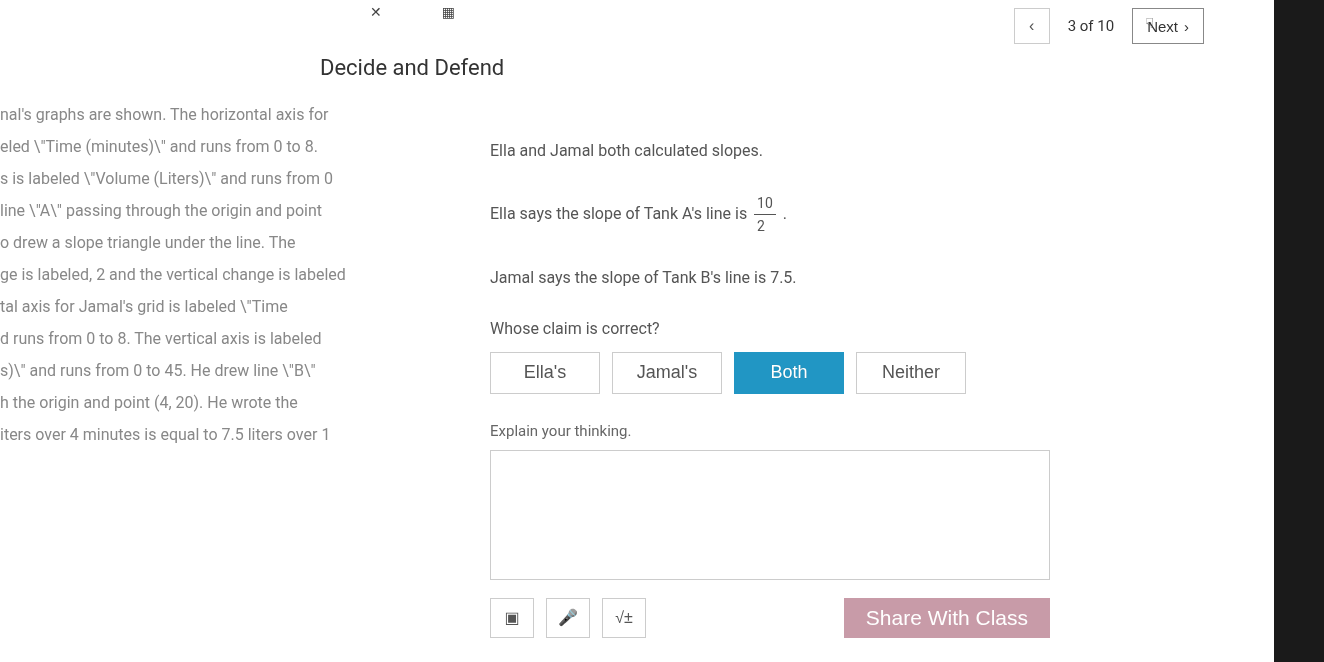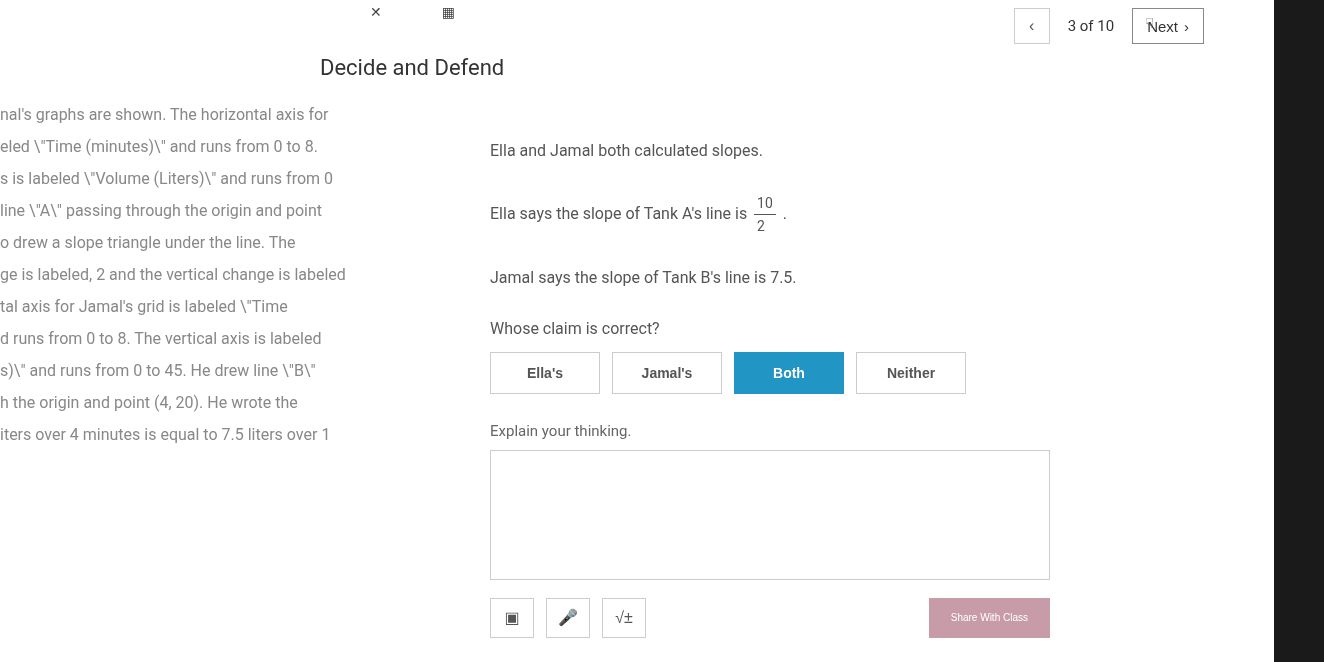--- a/index.html
+++ b/index.html
@@ -116,24 +116,23 @@
     margin-bottom: 28px;
   }
   .choice {
     min-width: 110px;
     height: 42px;
     border: 1px solid #ccc;
     background: #fff;
     display: flex;
     align-items: center;
     justify-content: center;
-    font-size: 14px;
-    color: #555;
-    cursor: pointer;
-    font-weight: bold;
+    font-size: 18px;
+    color: #555;
+    cursor: pointer;
   }
   .choice.selected {
     background: #2196c4;
     border-color: #2196c4;
     color: #fff;
     text-shadow: 0 0 1px rgba(0,0,0,.2);
   }
   .explain-label { margin-bottom: 10px; font-size: 15px; color:#666; }
   .explain-box {
     width: 560px;
@@ -164,21 +163,21 @@
     color: #555;
     cursor: pointer;
   }
   .spacer { flex: 1; }
   .share-btn {
     height: 40px;
     padding: 0 22px;
     background: #c89ba8;
     color: #fff;
     border: none;
-    font-size: 10px;
+    font-size: 21px;
     cursor: pointer;
     text-align: right;
   }
   .top-icons {
     position: absolute;
     left: 370px;
     top: 4px;
     display:flex;
     gap: 60px;
     color:#444;

